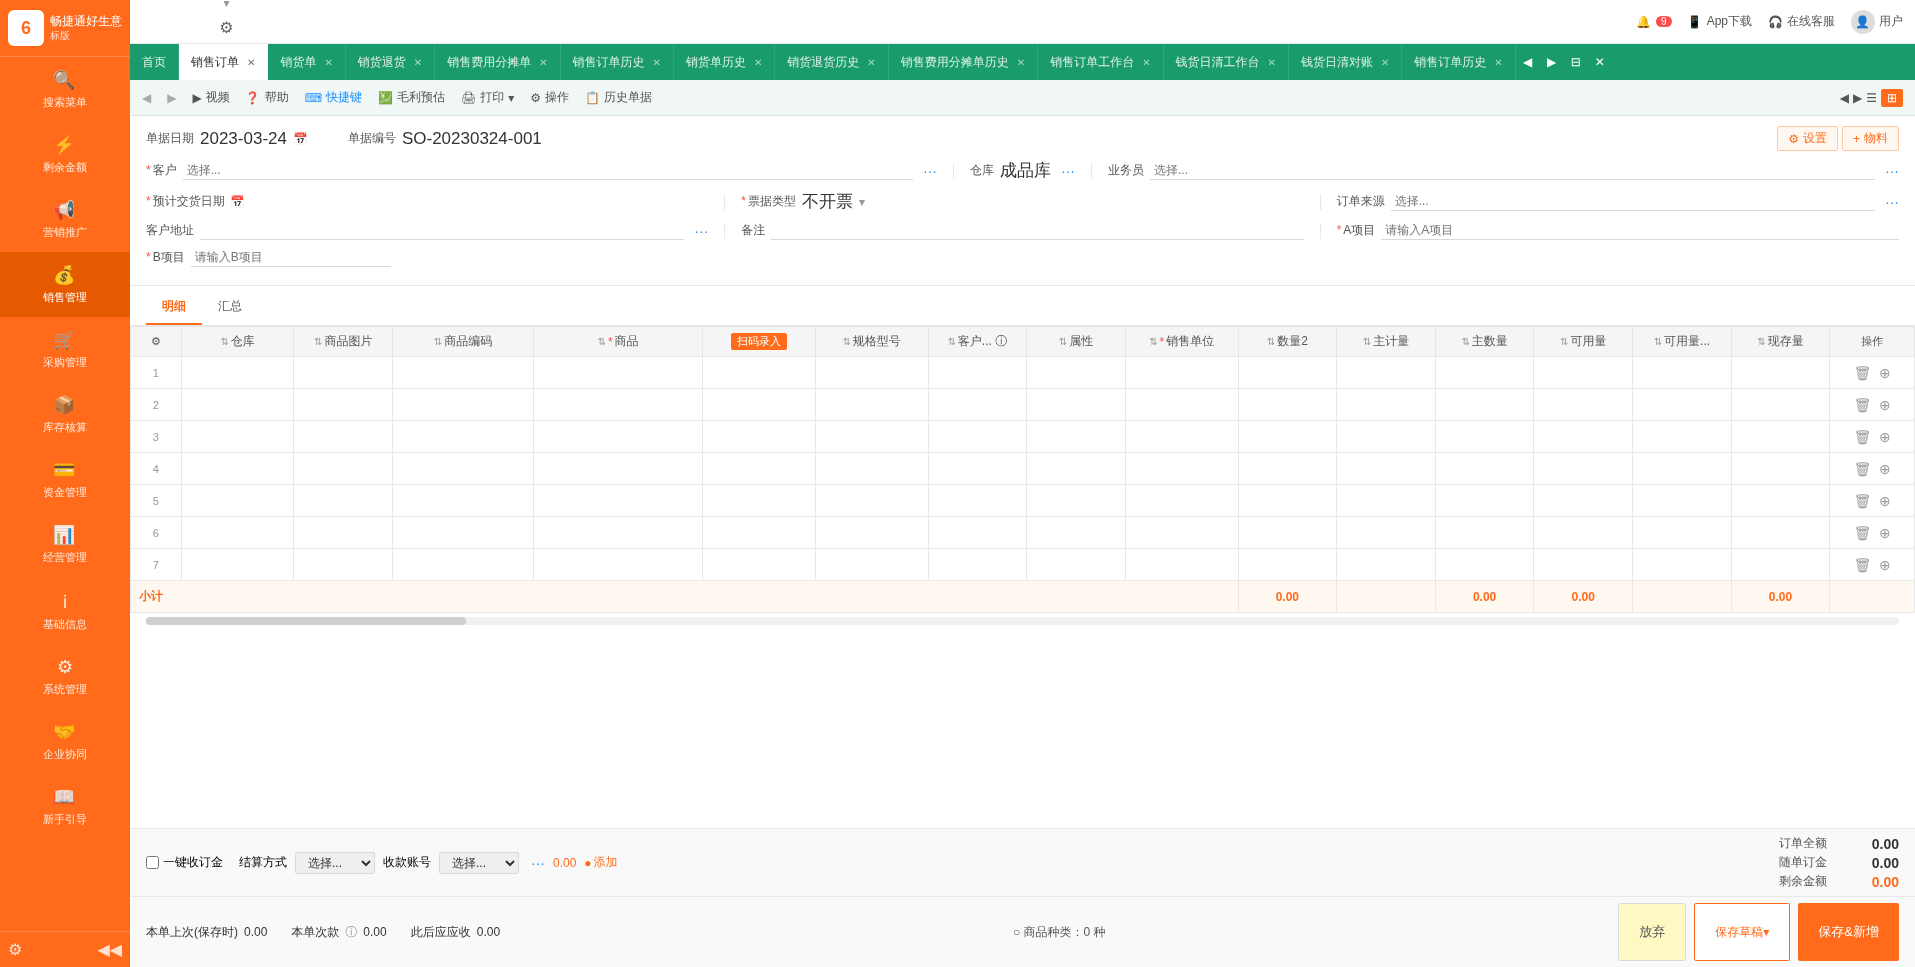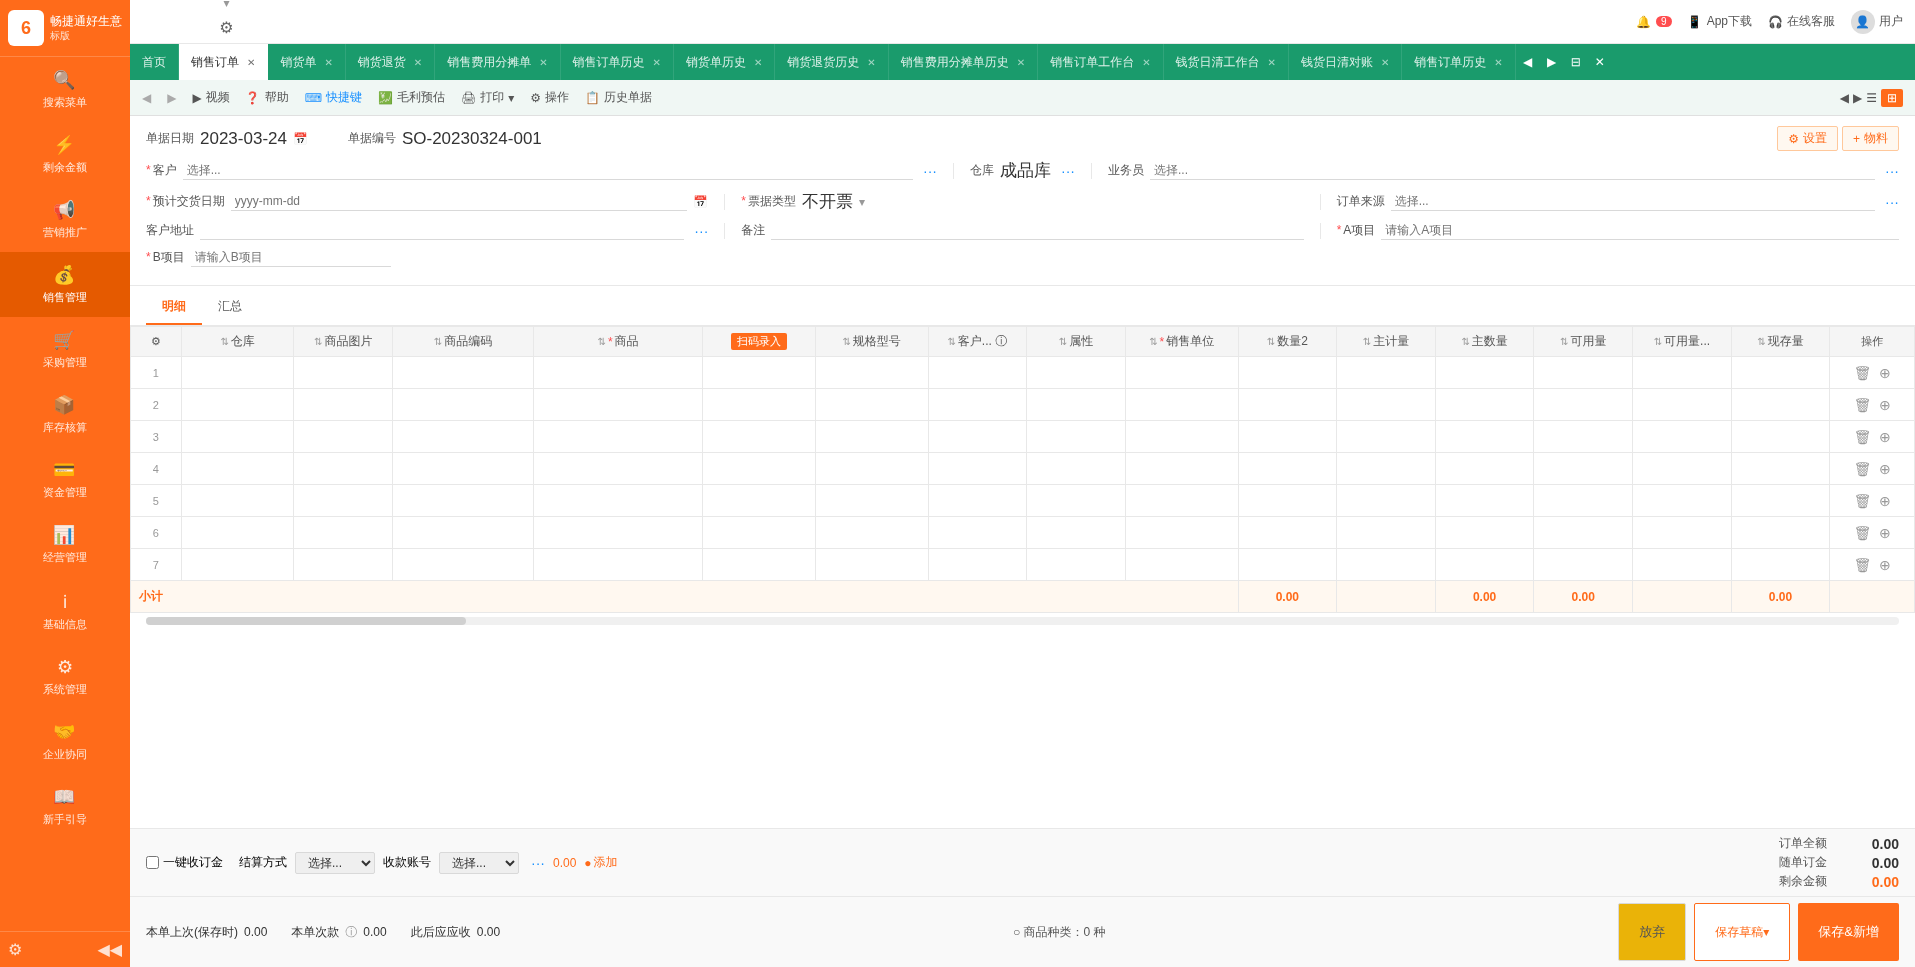--- a/index.html
+++ b/index.html
@@ -86,21 +86,21 @@
     .summary-row { display: flex; gap: 12px; align-items: center; }
     .summary-label { color: #555; }
     .summary-value { color: #333; font-size: 14px; font-weight: bold; min-width: 60px; text-align: right; }
     .summary-value.orange { color: #ff6b1a; }
     .footer-bottom { display: flex; align-items: center; justify-content: space-between; padding: 6px 16px; }
     .footer-bottom-left { display: flex; gap: 24px; }
     .footer-stat { display: flex; align-items: center; gap: 6px; color: #555; }
     .footer-stat span { color: #333; }
     .footer-bottom-center { color: #555; }
     .footer-bottom-right { display: flex; gap: 8px; }
-    .btn-discard { border: 1px solid #d9d9d9; background: #eab308; color: #555; padding: 19px 20px; border-radius: 2px; cursor: pointer; font-size: 13px; }
+    .btn-discard { border: 1px solid #d9d9d9; background: #fef9c3; color: #555; padding: 19px 20px; border-radius: 2px; cursor: pointer; font-size: 13px; }
     .btn-save-draft { border: 1px solid #ff6b1a; background: #fff; color: #ff6b1a; padding: 5px 20px; border-radius: 2px; cursor: pointer; font-size: 13px; display: flex; align-items: center; gap: 0; }
     .btn-save-new { background: #ff6b1a; color: #fff; border: none; padding: 5px 20px; border-radius: 2px; cursor: pointer; font-size: 13px; }
     
     
     .scrollbar-row { height: 8px; background: #f0f0f0; margin: 0 16px; border-radius: 4px; }
     .scrollbar-thumb { width: 320px; height: 8px; background: #d0d0d0; border-radius: 4px; }
     
     
     .form-actions-right { display: flex; gap: 4px; }
     .form-action-btn { border: 1px solid #e0e0e0; background: #fff; color: #555; padding: 3px 10px; border-radius: 2px; cursor: pointer; font-size: 12px; display: flex; align-items: center; gap: 4px; }
@@ -347,21 +347,20 @@
         <div class="form-field" style="flex:1;">
           <span class="form-label">业务员</span>
           <input class="form-input" type="text" style="flex: 1 1 0%;" placeholder="选择...">
           <span class="form-dots">···</span>
         </div>
       </div>
 
       <div class="form-row">
         <div class="form-field" style="flex:1;">
           <span class="form-label required">预计交货日期</span>
-          <input class="form-input" type="text" style="flex: 1 1 0%;" placeholder="yyyy-mm-dd">
           <span style="cursor:pointer;color:#555;">📅</span>
         </div>
         <div class="divider-v"></div>
         <div class="form-field" style="flex:1;">
           <span class="form-label required">票据类型</span>
           <span class="form-value">不开票</span>
           <span style="cursor:pointer;color:#999;">▾</span>
         </div>
         <div class="divider-v"></div>
         <div class="form-field" style="flex:1;">

